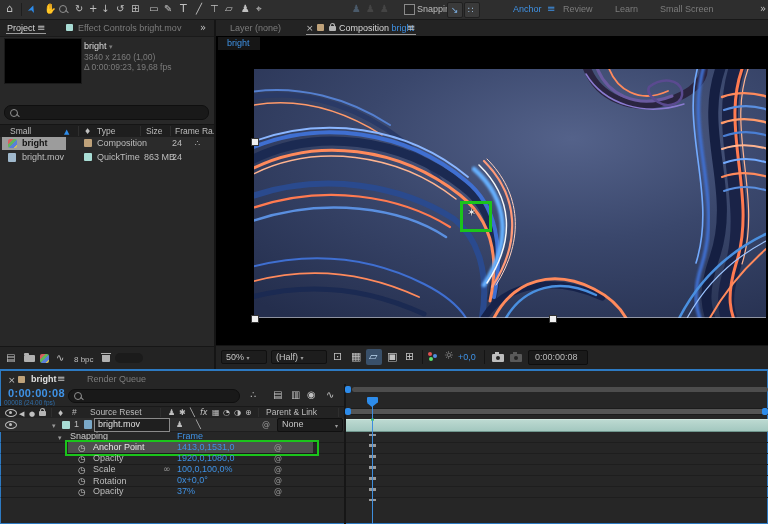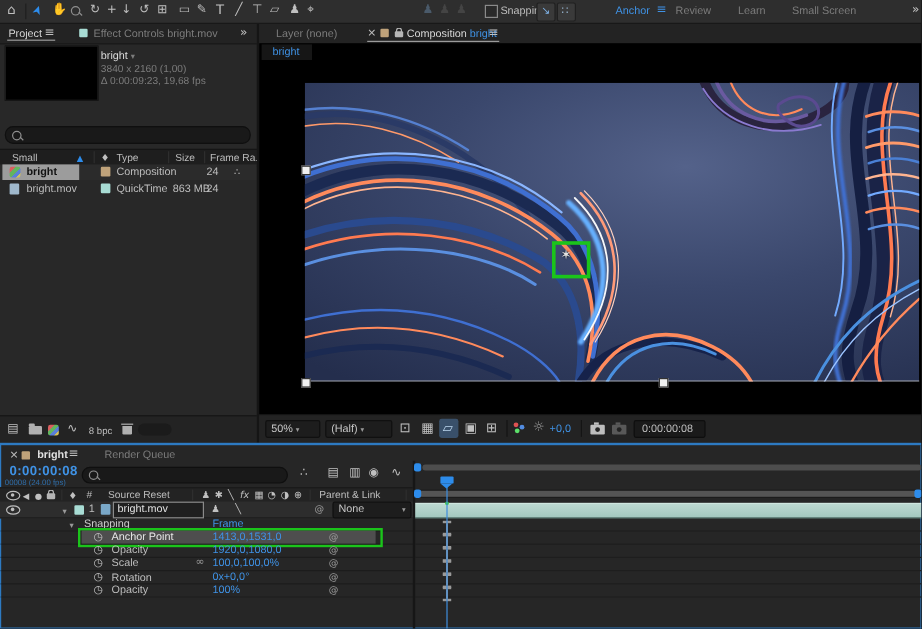--- a/index.html
+++ b/index.html
@@ -389,18 +389,18 @@
     <div class="abs" style="left:0;top:104px;width:344px;height:11px;border-bottom:1px solid rgba(0,0,0,.25)">
       <span class="ic" style="left:78px;top:1px;font-size:9px">◷</span>
       <span class="t" style="left:93px;top:1px">Rotation</span>
       <span class="t blue" style="left:177px;top:0">0x+0,0°</span>
       <span class="ic" style="left:274px;top:1px;color:#9a9a9a;font-size:8px">@</span>
     </div>
 
     <div class="abs" style="left:0;top:115px;width:344px;height:11px;border-bottom:1px solid rgba(0,0,0,.25)">
       <span class="ic" style="left:78px;top:1px;font-size:9px">◷</span>
       <span class="t" style="left:93px;top:0">Opacity</span>
-      <span class="t blue" style="left:177px;top:0">100%</span>
+      <span class="t blue" style="left:177px;top:0">37%</span>
       <span class="ic" style="left:274px;top:1px;color:#9a9a9a;font-size:8px">@</span>
     </div>
   </div>
 
 </div>
 
 </body></html>

